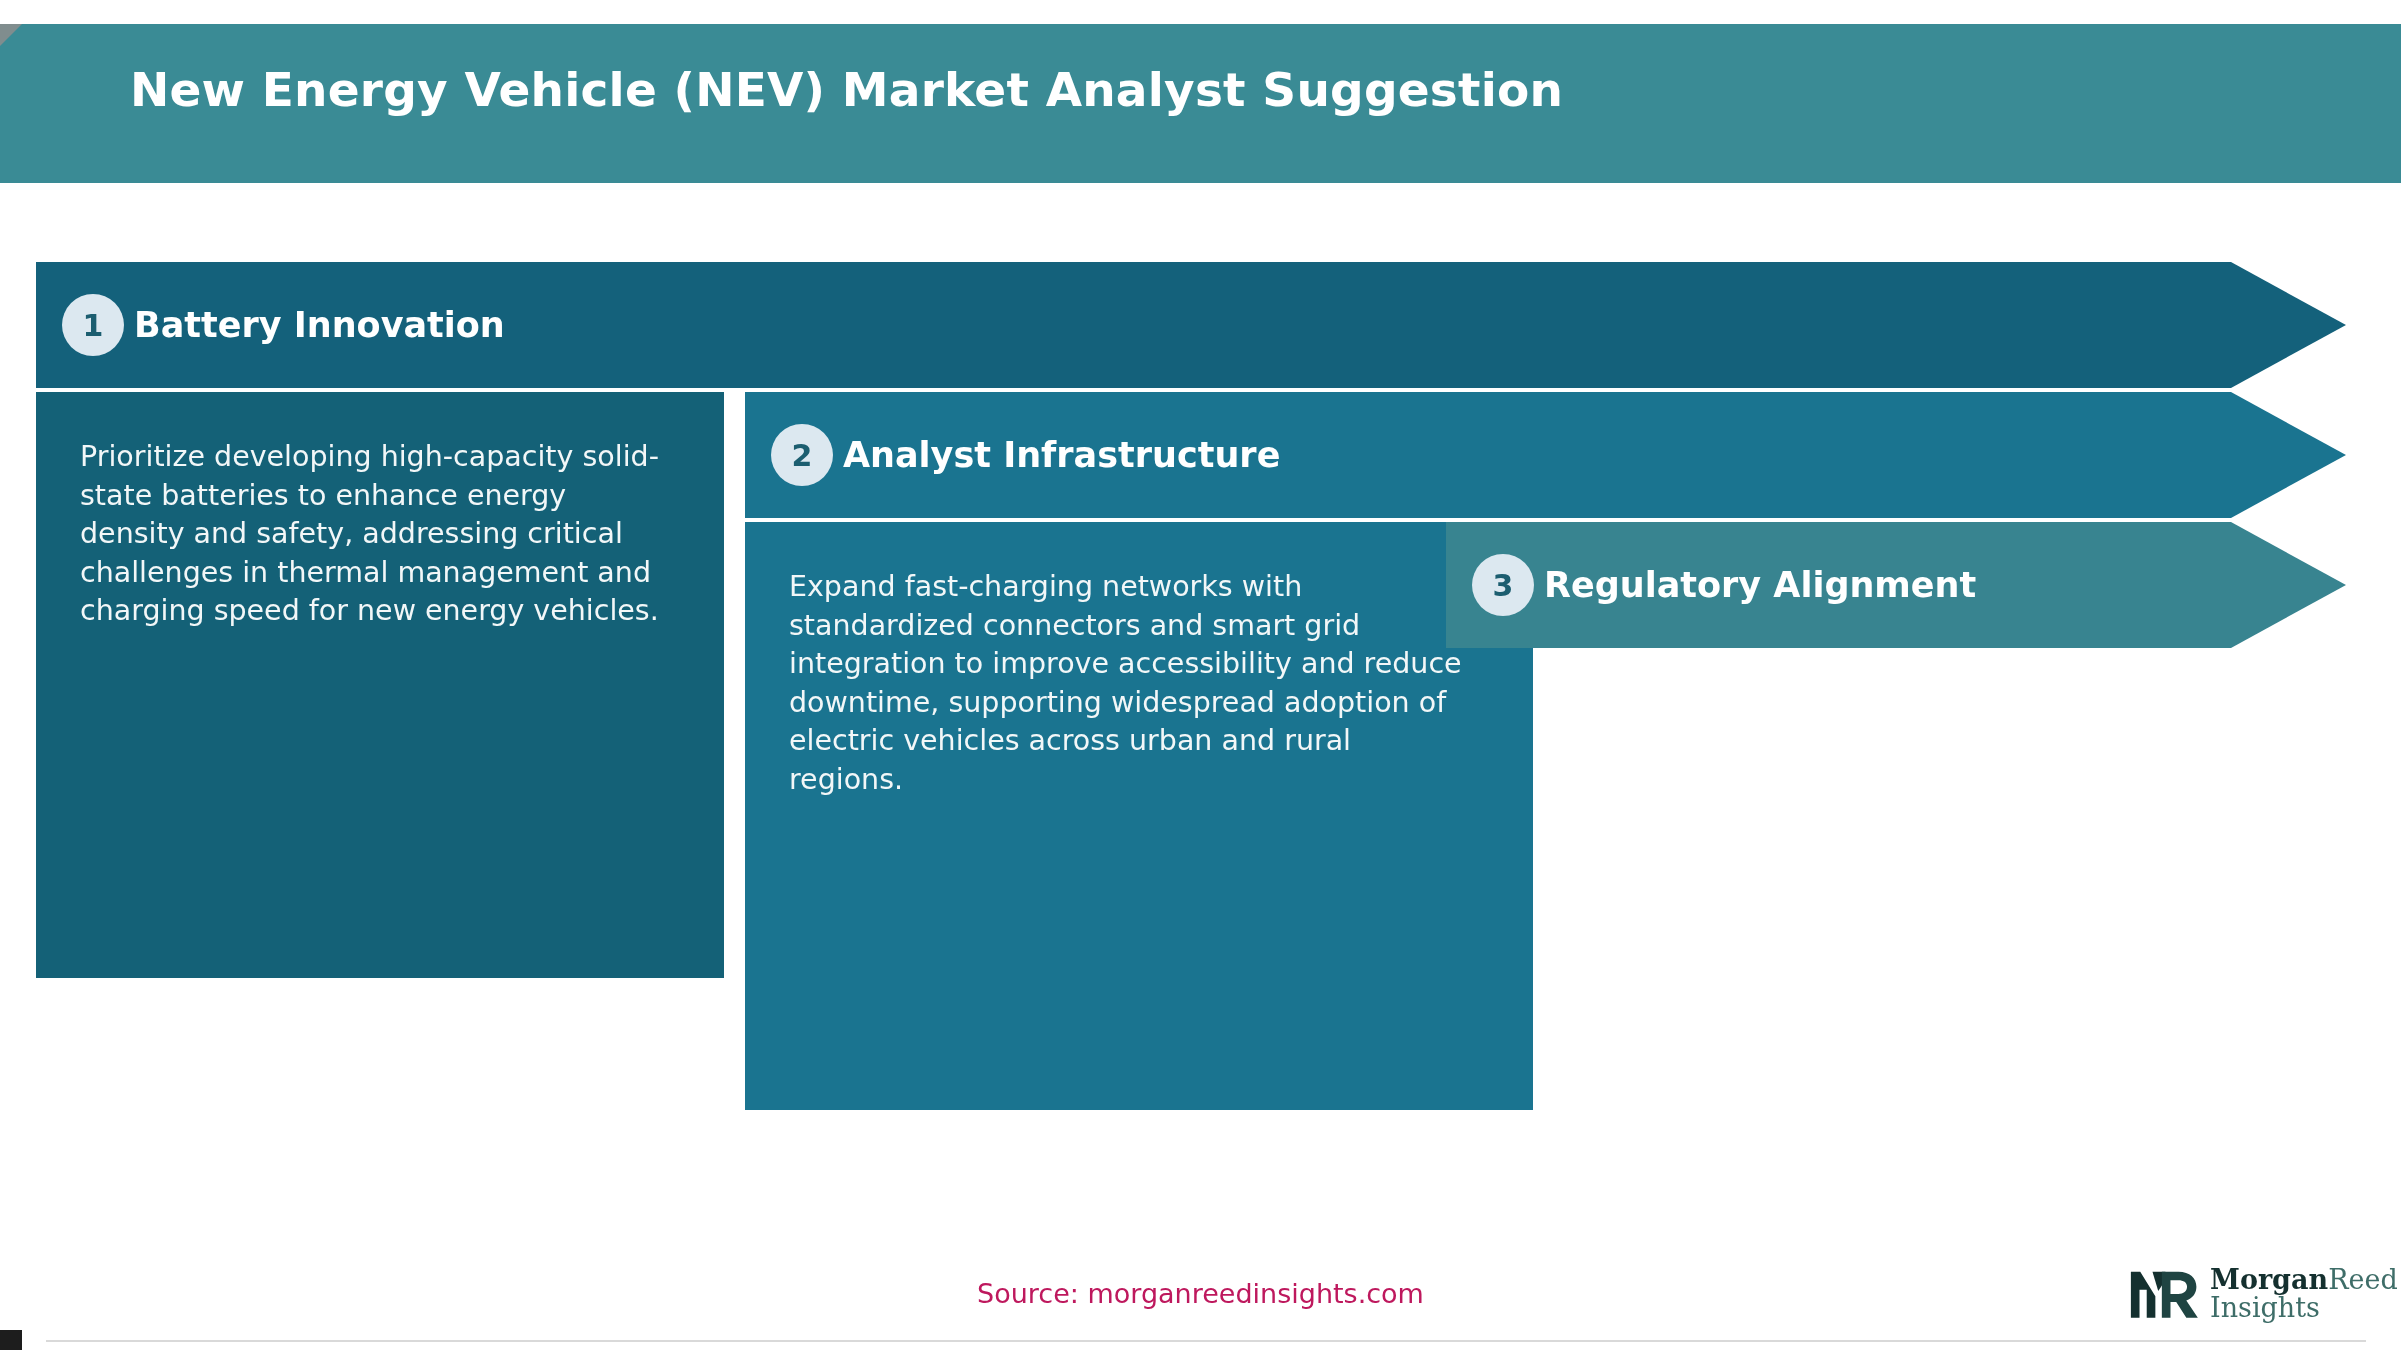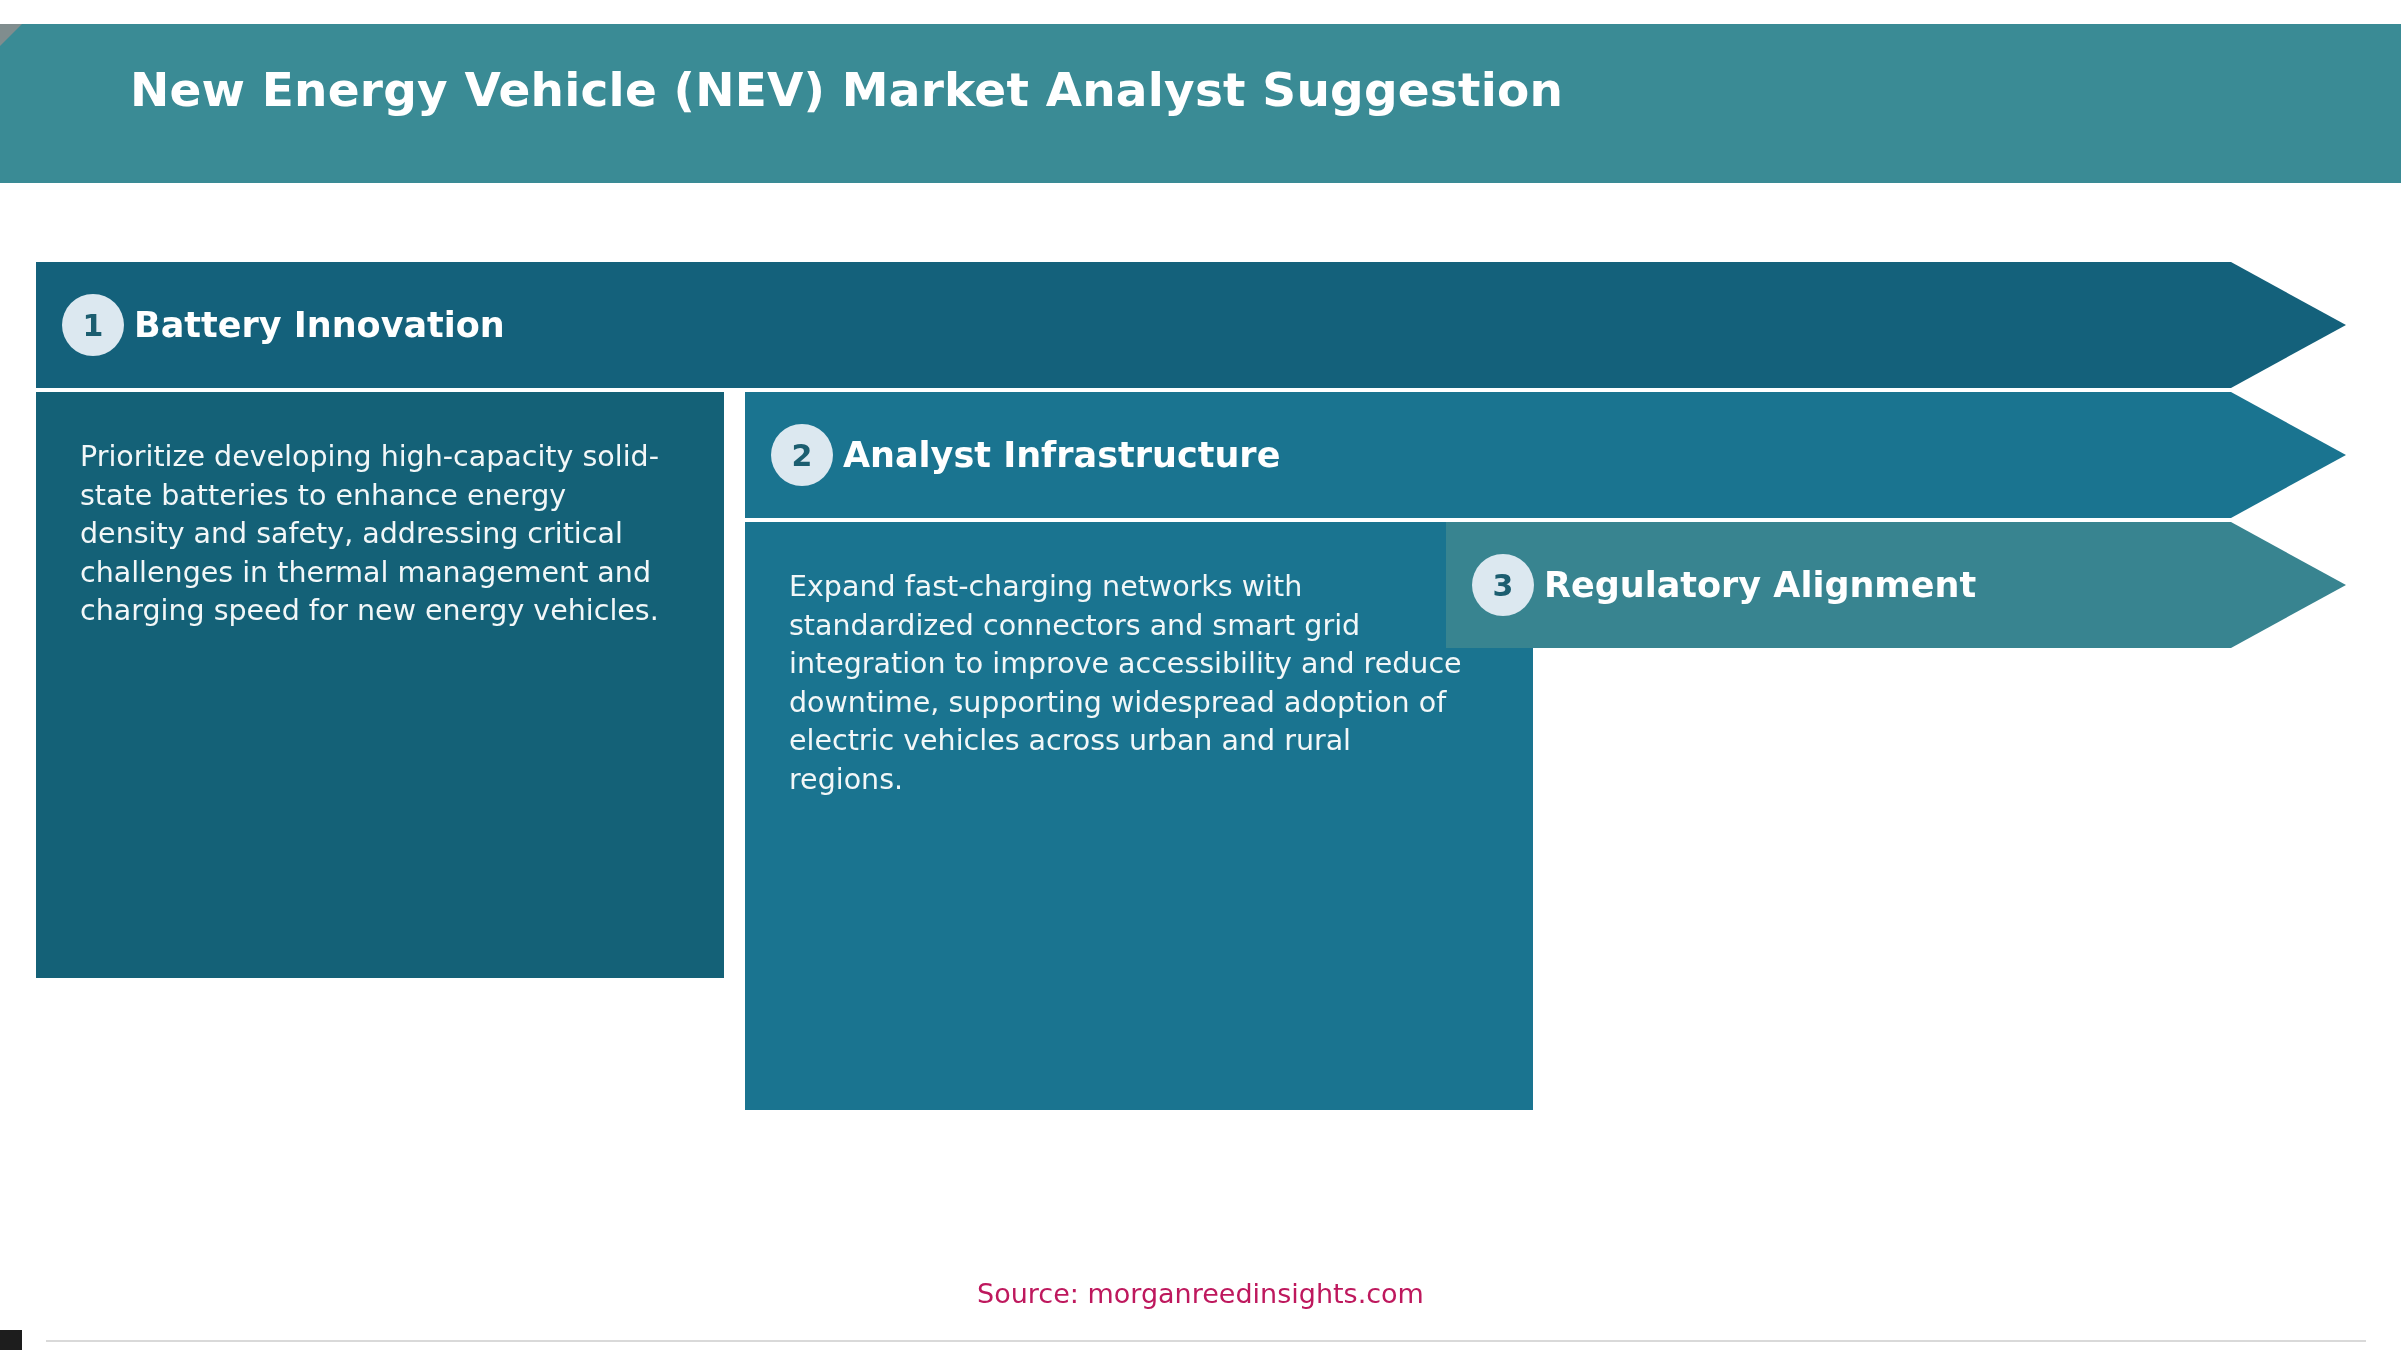--- a/index.html
+++ b/index.html
@@ -210,14 +210,25 @@
       <div class="num-badge">3</div>
       <div class="arrow-title">Regulatory Alignment</div>
     </div>
   </div>
 
 
   <div id="source-note">Source: morganreedinsights.com</div>
   <div id="footer-rule"></div>
   <div id="corner-mark-bottom"></div>
 
+  <div id="logo">
+    <svg id="logo-mark" viewBox="0 0 100 74">
+      <path d="M4 70 L4 6 L17 6 L38 40 L38 70 L26 70 L26 31 L16 31 L16 70 Z" fill="#14302f"></path>
+      <path d="M34 6 L52 6 L52 18 L42 33 Z" fill="#14302f"></path>
+      <path d="M47 70 L47 6 L70 6 C86 6 95 15 95 27 C95 36 90 43 81 46 L97 70 L81 70 L67 48 L59 48 L59 70 Z M59 18 L59 37 L70 37 C77 37 82 33 82 27 C82 21 77 18 70 18 Z" fill="#1f4442"></path>
+    </svg>
+    <div id="logo-words">
+      <div class="logo-line1"><span class="logo-morgan">Morgan</span><span class="logo-reed">Reed</span></div>
+      <div class="logo-line2">Insights</div>
+    </div>
+  </div>
 
 </div>
 
 </body></html>

